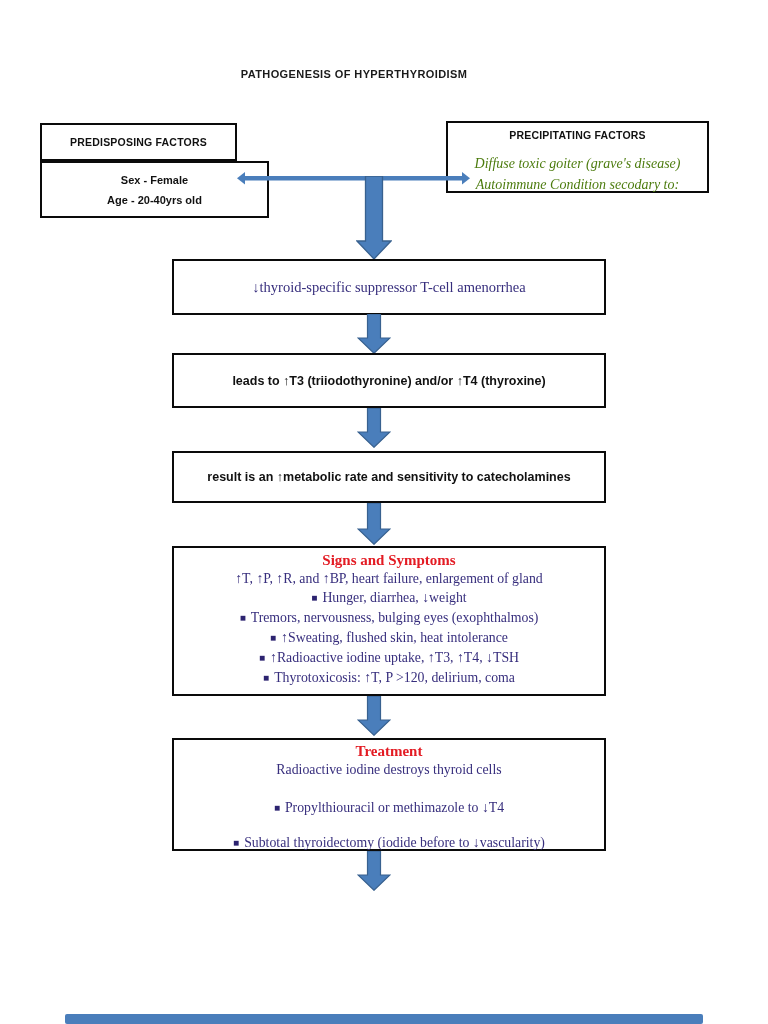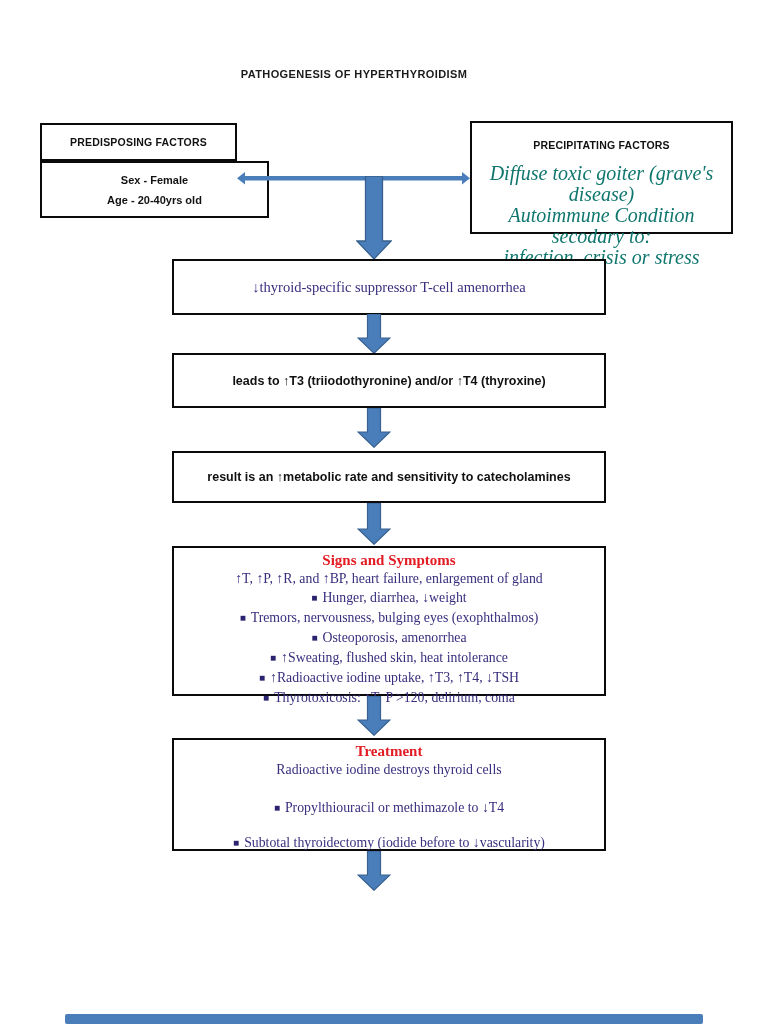--- a/index.html
+++ b/index.html
@@ -13,23 +13,23 @@
   }
   .obox{
     position:absolute;border:2px solid #0a0a0a;background:#ffffff;box-sizing:border-box;
   }
   .center-flex{display:flex;align-items:center;justify-content:center;text-align:center;}
   
   .pre-header{left:40px;top:123px;width:197px;height:38px;font-size:10.5px;font-weight:bold;color:#111;letter-spacing:.2px;}
   .pre-body{left:40px;top:161px;width:229px;height:57px;font-size:11px;font-weight:bold;color:#111;}
   .pre-body .inner{line-height:20px;}
   
-  .prec-box{left:470px;top:121px;width:263px;height:113px;padding-top:16px;}
+  .prec-box{left:446px;top:121px;width:263px;height:72px;padding-top:6px;}
   .prec-header{font-size:10.5px;font-weight:bold;color:#111;text-align:center;letter-spacing:.2px;margin-bottom:12px;}
-  .prec-lines{font-family:"Liberation Serif",serif;font-style:italic;font-size:20px;color:#0f766e;text-align:center;line-height:21px;}
+  .prec-lines{font-family:"Liberation Serif",serif;font-style:italic;font-size:14px;color:#4d7c0f;text-align:center;line-height:21px;}
   
   .step1{left:172px;top:259px;width:434px;height:56px;font-family:"Liberation Serif",serif;font-size:14.5px;color:#372e7d;}
   .step2{left:172px;top:353px;width:434px;height:55px;font-size:12.5px;font-weight:bold;color:#111;}
   .step3{left:172px;top:451px;width:434px;height:52px;font-size:12.5px;font-weight:bold;color:#111;}
   .signs-box{left:172px;top:546px;width:434px;height:150px;padding-top:3px;}
   .treat-box{left:172px;top:738px;width:434px;height:113px;padding-top:2px;}
   .red-heading{font-family:"Liberation Serif",serif;font-weight:bold;font-size:15px;color:#e31b23;text-align:center;line-height:18px;}
   .purple-line{font-family:"Liberation Serif",serif;font-size:13.8px;color:#372e7d;text-align:center;line-height:19px;}
   .bullet{font-size:10px;margin-right:5px;position:relative;top:-1px;color:#2c2370;}
   .treat-intro{margin-bottom:19px;}
@@ -62,21 +62,20 @@
       <div>Sex - Female</div>
       <div>Age - 20-40yrs old</div>
     </div>
   </div>
 
   <div class="obox prec-box">
     <div class="prec-header">PRECIPITATING FACTORS</div>
     <div class="prec-lines">
       <div>Diffuse toxic goiter (grave's disease)</div>
       <div>Autoimmune Condition secodary to:</div>
-      <div>infection, crisis or stress</div>
     </div>
   </div>
 
   <div class="arrow connector">
     <svg width="233" height="16" viewBox="0 0 233 16">
       <rect x="6" y="6" width="221" height="4.5" fill="#4a7ebb"></rect>
       <polygon points="8,2 0,8.2 8,14.5" fill="#4a7ebb"></polygon>
       <polygon points="225,2 233,8.2 225,14.5" fill="#4a7ebb"></polygon>
     </svg>
   </div>
@@ -115,21 +114,20 @@
     <svg width="34" height="42" viewBox="0 0 34 42">
       <polygon points="10.5,0 23.5,0 23.5,26 33,26 17,41.3 1,26 10.5,26" fill="#4a7ebb" stroke="#38618f" stroke-width="1.2"></polygon>
     </svg>
   </div>
 
   <div class="obox signs-box">
     <div class="red-heading">Signs and Symptoms</div>
     <div class="purple-line">↑T, ↑P, ↑R, and ↑BP, heart failure, enlargement of gland</div>
     <div class="purple-line"><span class="bullet">■</span><span>Hunger, diarrhea, ↓weight</span></div>
     <div class="purple-line"><span class="bullet">■</span><span>Tremors, nervousness, bulging eyes (exophthalmos)</span></div>
-    <div class="purple-line"><span class="bullet">■</span><span>Osteoporosis, amenorrhea</span></div>
     <div class="purple-line"><span class="bullet">■</span><span>↑Sweating, flushed skin, heat intolerance</span></div>
     <div class="purple-line"><span class="bullet">■</span><span>↑Radioactive iodine uptake, ↑T3, ↑T4, ↓TSH</span></div>
     <div class="purple-line"><span class="bullet">■</span><span>Thyrotoxicosis: ↑T, P &gt;120, delirium, coma</span></div>
   </div>
 
   <div class="arrow arrow-d">
     <svg width="34" height="40" viewBox="0 0 34 40">
       <polygon points="10.5,0 23.5,0 23.5,24 33,24 17,39.3 1,24 10.5,24" fill="#4a7ebb" stroke="#38618f" stroke-width="1.2"></polygon>
     </svg>
   </div>

